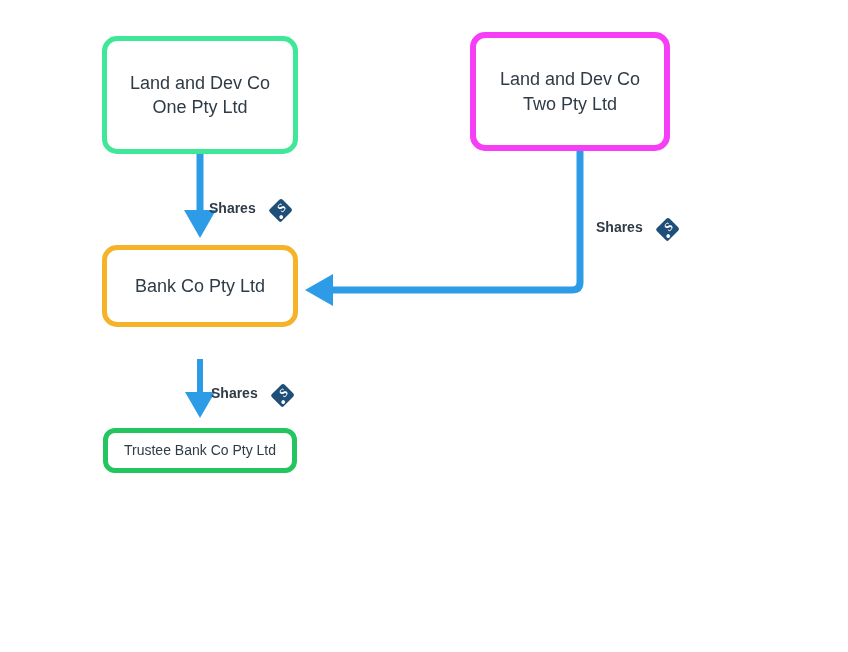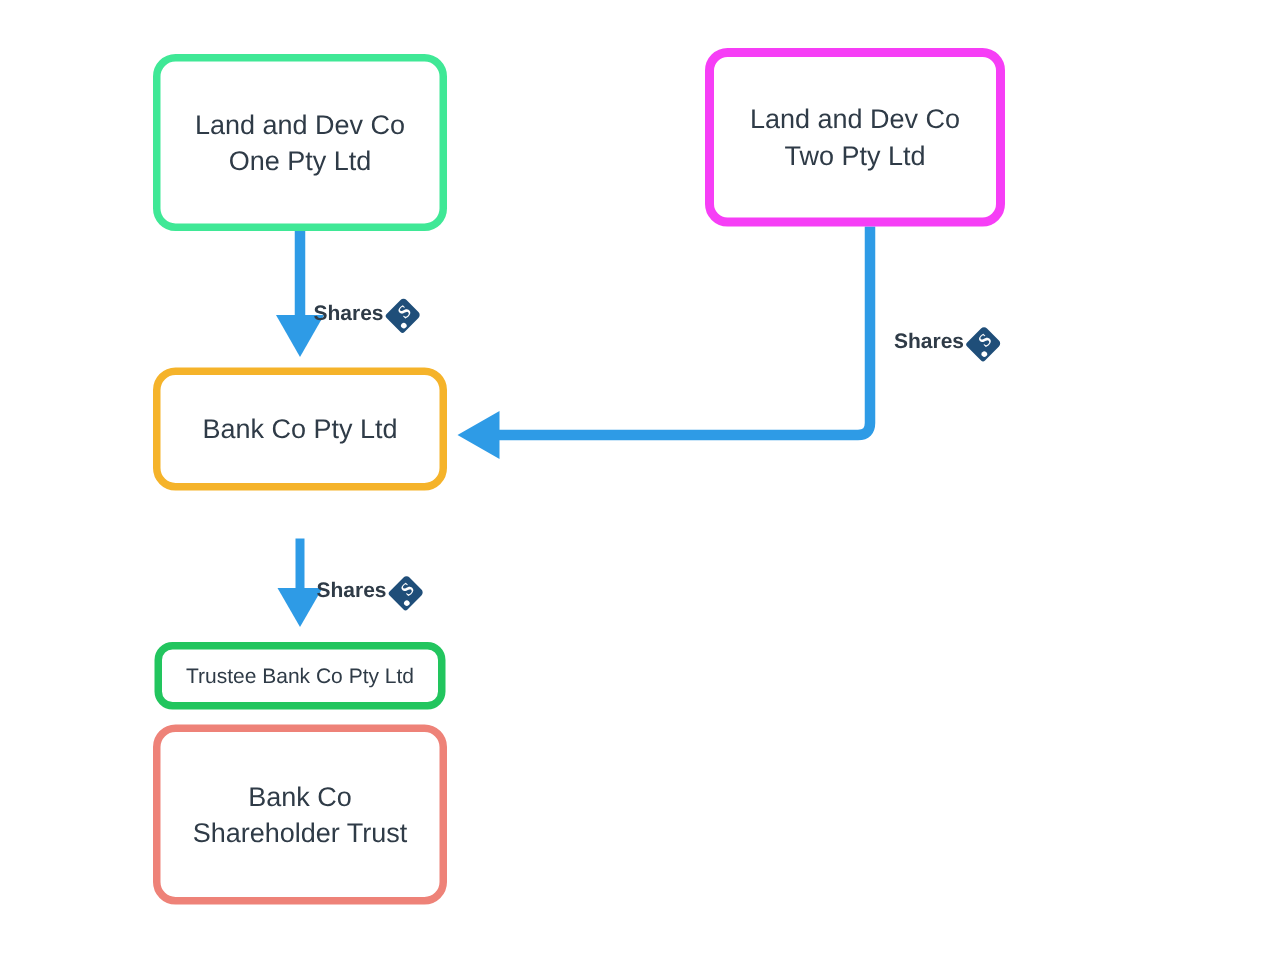--- a/index.html
+++ b/index.html
@@ -73,21 +73,21 @@
     left: 0; top: 0;
     width: 848px; height: 652px;
     z-index: 1;
   }
 
   
   .edge-label {
     position: absolute;
     display: flex;
     align-items: center;
-    gap: 0;
+    gap: 12px;
     z-index: 4;
     white-space: nowrap;
   }
   .edge-label .edge-text {
     font-size: 14px;
     font-weight: bold;
     color: #2f3b47;
   }
   .tag-icon {
     display: block;
@@ -132,24 +132,20 @@
   </div>
 
   <div class="node" id="node-bank-co">
     <span class="node-label">Bank Co Pty Ltd</span>
   </div>
 
   <div class="node" id="node-trustee">
     <span class="node-label">Trustee Bank Co Pty Ltd</span>
   </div>
 
-  <div class="node" id="node-trust">
-    <span class="node-label">Bank Co
-Shareholder Trust</span>
-  </div>
 
   <div class="edge-label" id="label-shares-1">
     <span class="edge-text">Shares</span>
     <svg class="tag-icon" viewBox="0 0 32 32" xmlns="http://www.w3.org/2000/svg">
       <g transform="rotate(-45 16 16)">
         <path d="M5 7 h14 a3 3 0 0 1 3 3 v12 a3 3 0 0 1 -3 3 h-14 a2 2 0 0 1 -2 -2 l0 -14 a2 2 0 0 1 2 -2 z" fill="#1f4e79"></path>
         <circle cx="7.8" cy="21.5" r="2" fill="#ffffff"></circle>
         <text x="15" y="19" font-family="'Liberation Serif', serif" font-size="13" font-weight="bold" fill="#ffffff" text-anchor="middle">S</text>
       </g>
     </svg>

